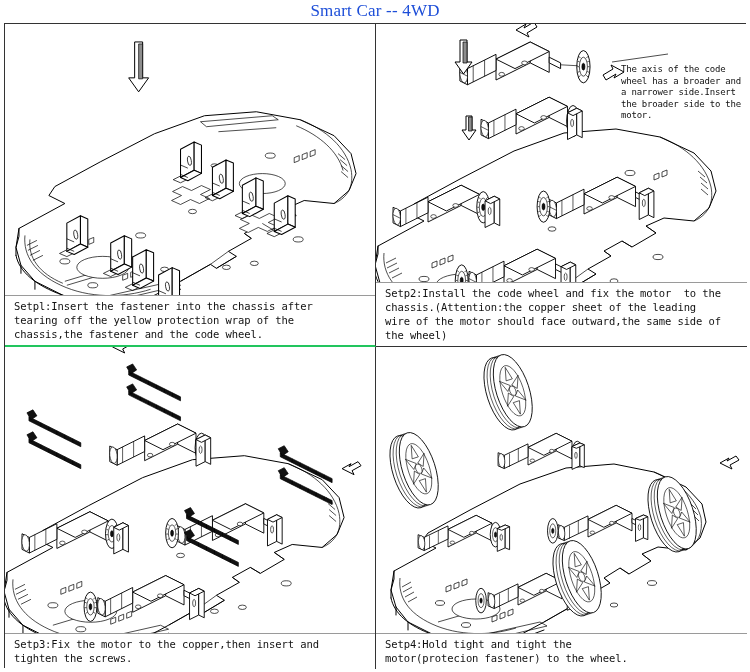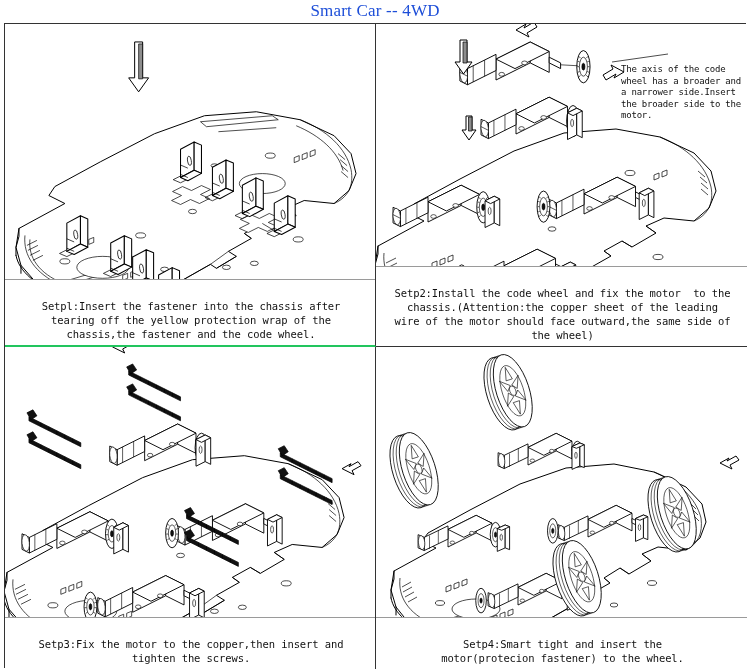--- a/index.html
+++ b/index.html
@@ -57,25 +57,24 @@
     position: absolute;
     left: 0; top: 0;
     width: 100%;
   }
   .art svg { display: block; width: 100%; height: auto; }
 
   
   .caption {
     position: absolute;
     left: 0; right: 0; bottom: 0;
-    padding: 19px 7px 4px 9px;
+    padding: 3px 7px 4px 9px;
     box-sizing: border-box;
     border-top: 1px solid #9a9a9a;
     background: #ffffff;
-    text-align: center;
   }
   .caption p {
     margin: 0;
     font-family: "DejaVu Sans Mono", "Liberation Mono", monospace;
     font-size: 10.5px;
     line-height: 14px;
     color: #111111;
     white-space: pre-wrap;
     letter-spacing: -0.1px;
   }
@@ -756,19 +755,19 @@
           <g transform="translate(300,166) scale(0.82)">
               <use href="#wheel4"></use>
             </g>
 
           <g transform="translate(344,116)">
             <path class="fillw" d="M0,0 L9,-5 L7,-2 L16,-7 L19,-3 L10,2 L12,6 Z"></path>
           </g>
         </svg>
       </div>
       <div class="caption">
-        <p>Setp4:Smart tight and insert the
+        <p>Setp4:Hold tight and tight the
 motor(protecion fastener) to the wheel.</p>
       </div>
     </div>
 
   </div>
 </div>
 
 </body></html>

